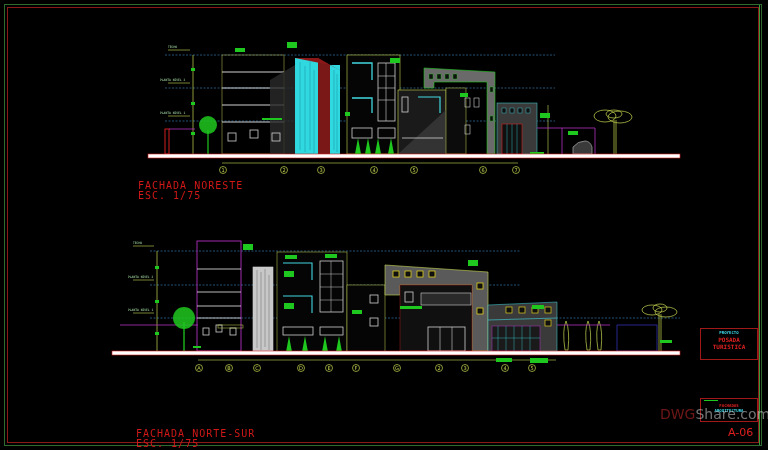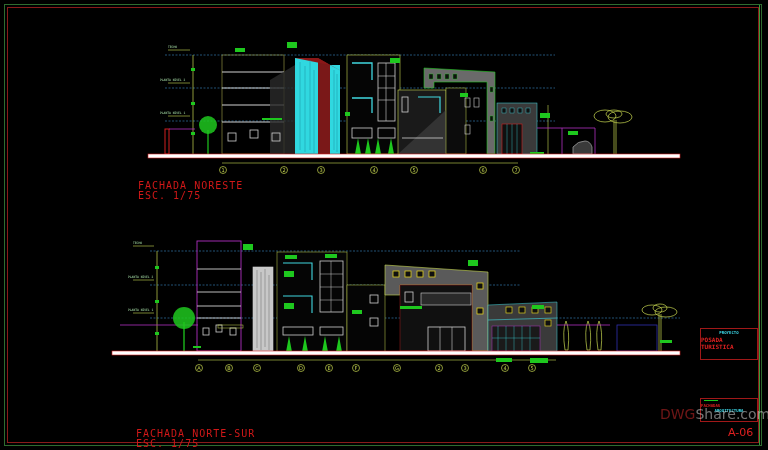--- a/index.html
+++ b/index.html
@@ -5,21 +5,21 @@
   html,body{margin:0;padding:0;background:#000;}
   body{width:768px;height:450px;position:relative;overflow:hidden;font-family:"DejaVu Sans Mono",monospace;}
   .abs{position:absolute;}
   .frame-outer{left:4px;top:4px;width:758px;height:442px;border:1px solid #2f6b2f;box-sizing:border-box;}
   .frame-inner{left:7px;top:7px;width:752px;height:436px;border:1px solid #8a1a1a;box-sizing:border-box;}
   .tb-line{left:759px;top:5px;width:1px;height:440px;background:#3a9a3a;}
   svg{position:absolute;left:0;top:0;}
   .title{color:#d01818;font-size:10px;letter-spacing:1px;line-height:10px;}
   .tb-box{border:1px solid #a01818;box-sizing:border-box;}
   .tb-label-cyan{color:#3cd8e8;font-size:4px;font-weight:bold;text-align:center;}
-  .tb-red{color:#e02020;font-weight:bold;text-align:left;}
+  .tb-red{color:#e02020;font-weight:bold;text-align:center;}
   .watermark{color:rgba(210,210,210,0.55);font-family:"DejaVu Sans",sans-serif;font-size:14px;}
   .watermark .dwg{color:rgba(200,40,40,0.55);margin-top:43px;}
   .lvl{color:#a8e0a8;font-size:3px;}
   .axis-lbl{font-size:5px;fill:#c8d850;font-family:"DejaVu Sans",sans-serif;}
 </style>
 </head>
 <body>
 
 <div class="abs frame-outer"></div>
 <div class="abs frame-inner"></div>

